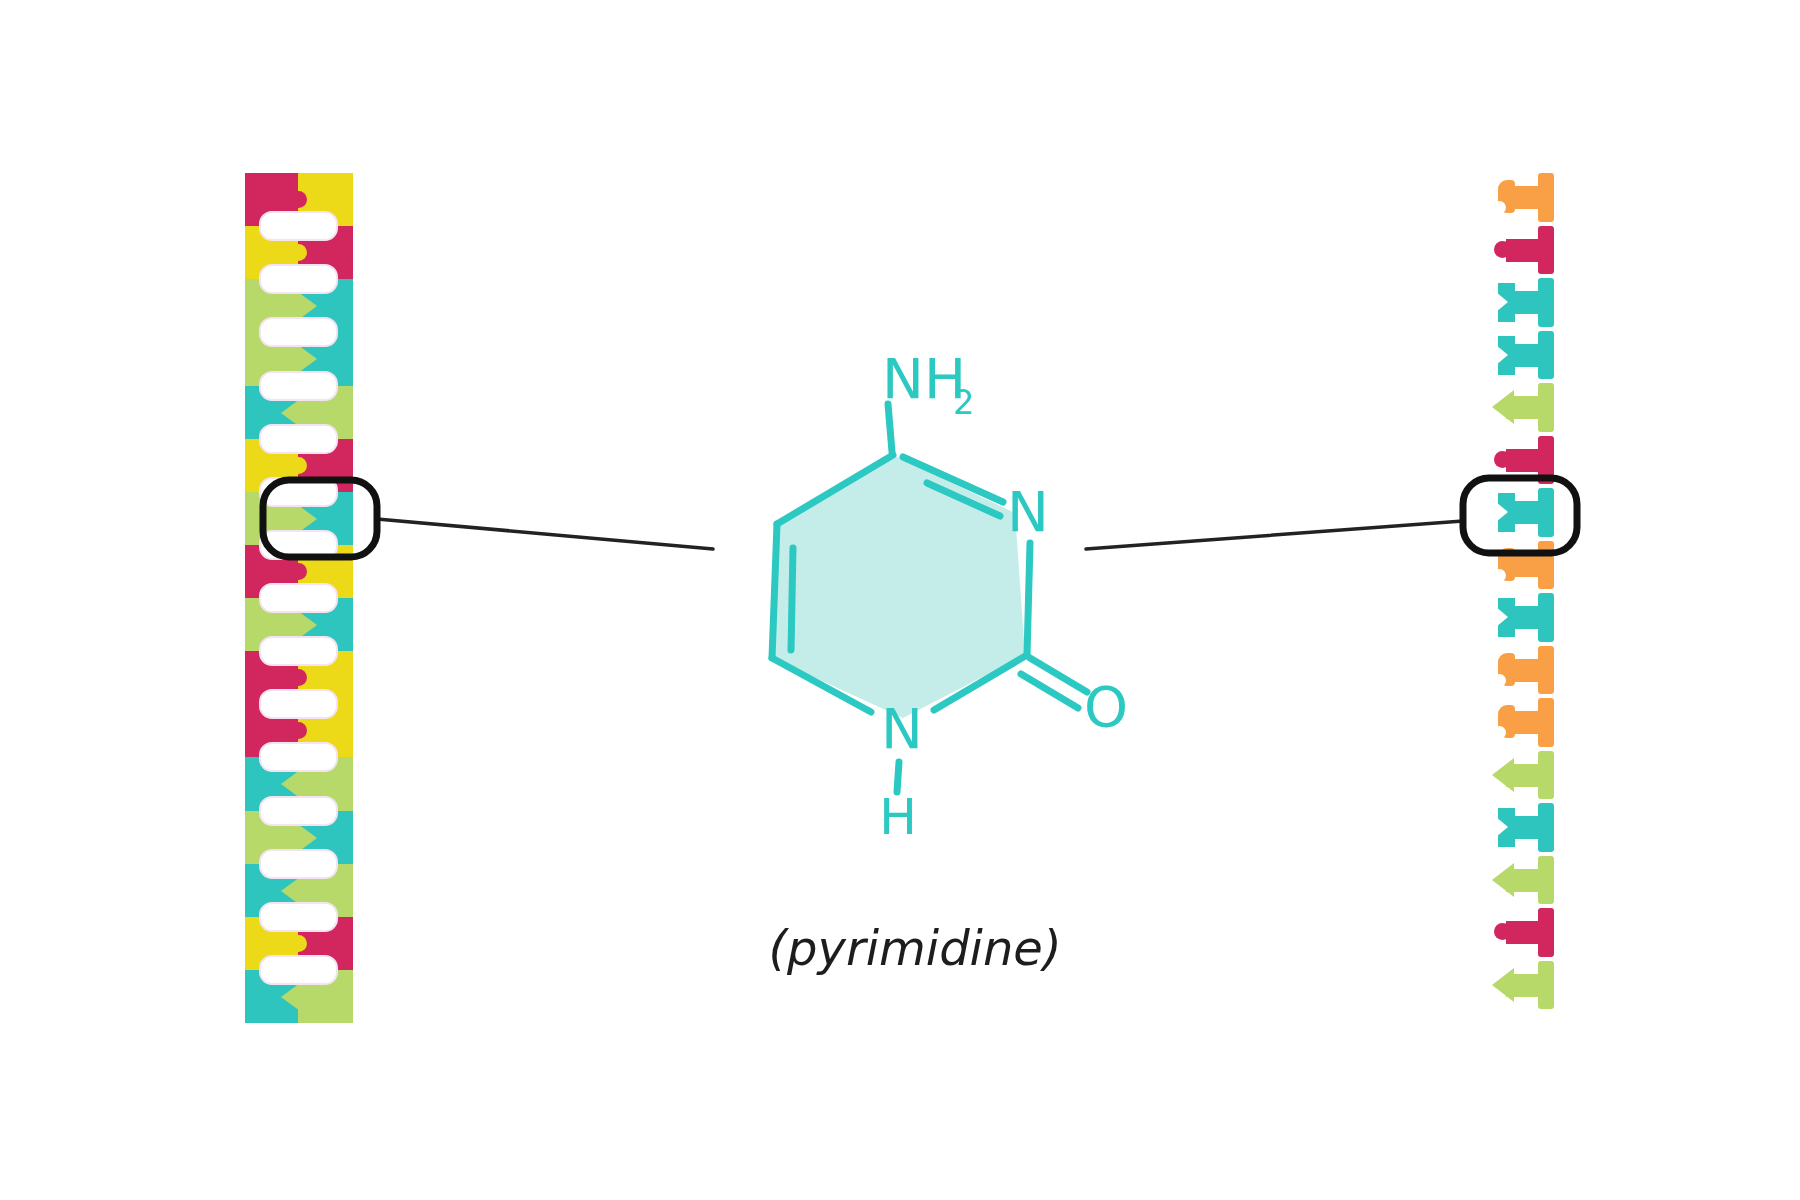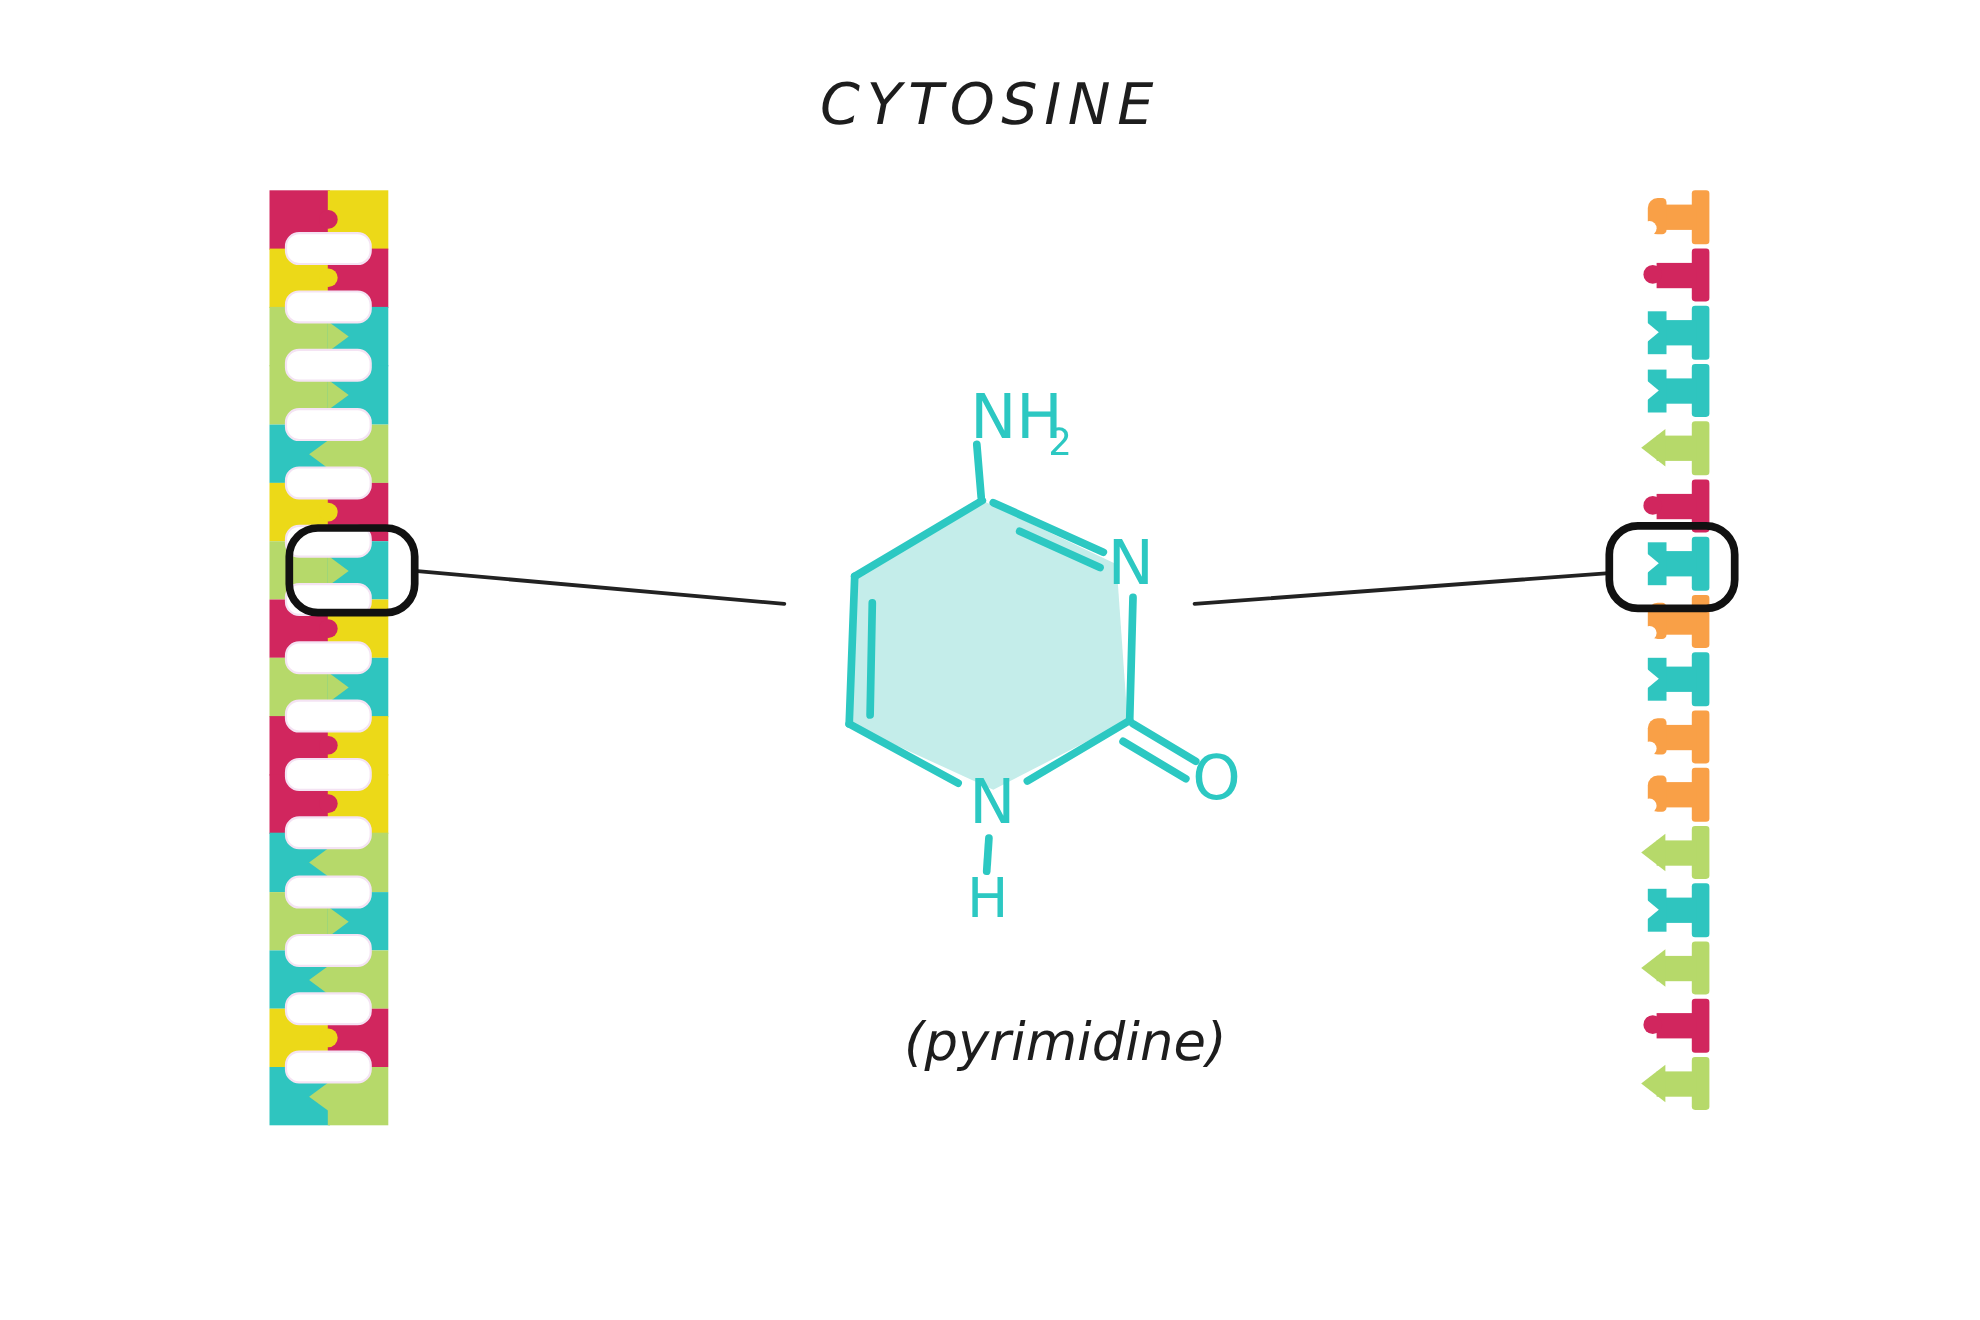--- a/index.html
+++ b/index.html
@@ -1,21 +1,21 @@
 <!DOCTYPE html>
 <html><head>
 <meta charset="utf-8">
 <style>
   html,body{margin:0;padding:0;background:#ffffff;}
   .canvas{position:relative;width:1800px;height:1200px;background:#ffffff;overflow:hidden;
           font-family:"DejaVu Sans",sans-serif;color:#1d1d1d;}
 
   .title{position:absolute;top:66px;left:0;right:0;text-align:center;
          font-style:italic;font-size:52px;letter-spacing:6px;color:#1d1d1d;}
-  .subtitle{position:absolute;top:920px;left:715px;width:400px;text-align:right;
+  .subtitle{position:absolute;top:920px;left:715px;width:400px;text-align:center;
             font-style:italic;font-size:48px;color:#1d1d1d;}
 
   .corner-label{position:absolute;font-style:italic;color:#1d1d1d;}
   .dna-label{left:75px;top:966px;text-align:left;}
   .rna-label{right:13px;top:966px;text-align:right;}
   .lbl-1{font-size:60px;line-height:1.05;}
   .rna-label .lbl-1{padding-right:62px;}
   .lbl-2{font-size:52px;line-height:1.25;}
 
   .strand{position:absolute;}
@@ -54,21 +54,20 @@
   .ring-stroke{stroke:#2cc8c2;stroke-width:7;stroke-linecap:round;fill:none;}
   .conn{stroke:#222222;stroke-width:3.5;stroke-linecap:round;fill:none;}
   .hl{stroke:#111111;stroke-width:7;fill:none;}
   .atom{fill:#2cc8c2;font-family:"DejaVu Sans",sans-serif;}
 </style>
 </head>
 <body>
 
 <div class="canvas">
 
-  <div class="title">CYTOSINE</div>
 
   <div class="strand" id="dna">
       <div class="rung" style="top: 0px;">
         <div class="rhalf rl" style="background: rgb(209, 38, 94);"></div>
         <div class="rhalf rr" style="background: rgb(236, 217, 24);"></div>
         <div class="knob" style="background: rgb(209, 38, 94);"></div>
       </div>
       <div class="rung" style="top: 53.125px;">
         <div class="rhalf rl" style="background: rgb(236, 217, 24);"></div>
         <div class="rhalf rr" style="background: rgb(209, 38, 94);"></div>

